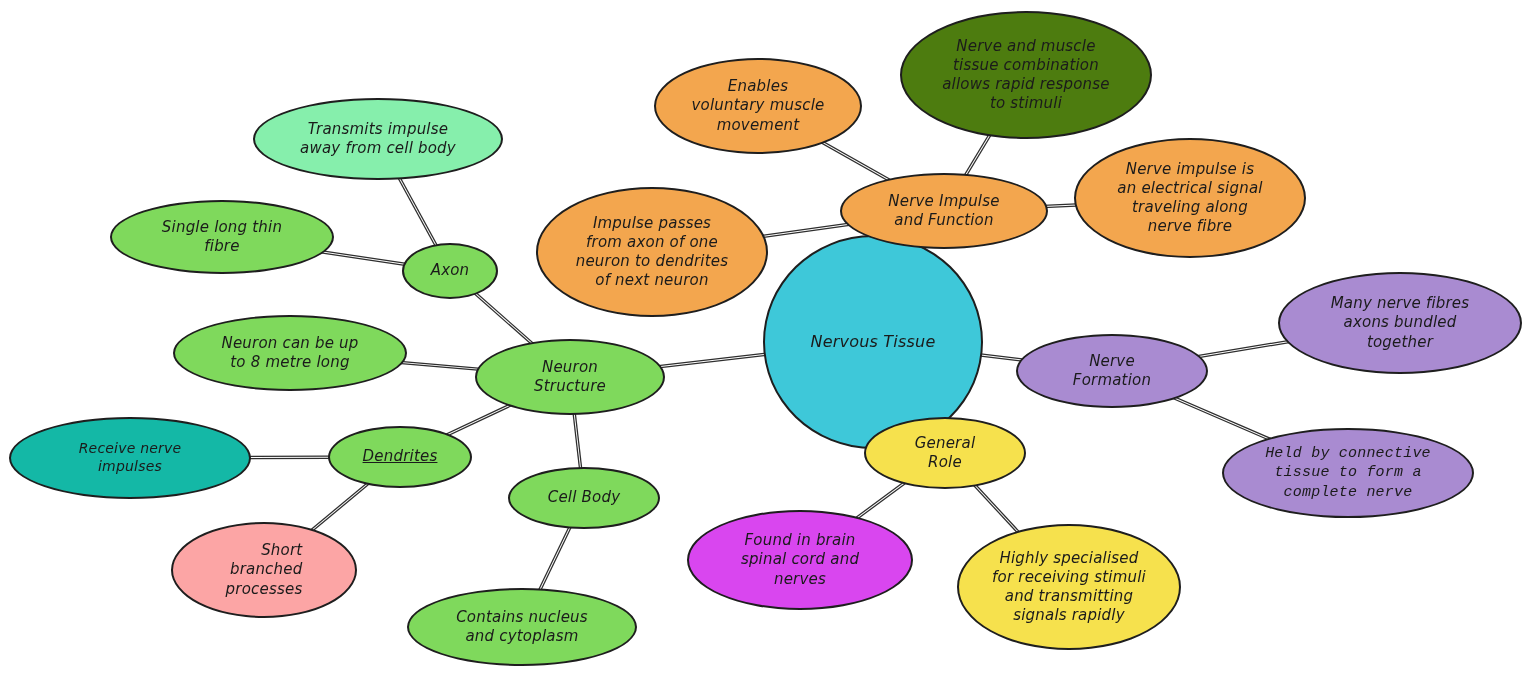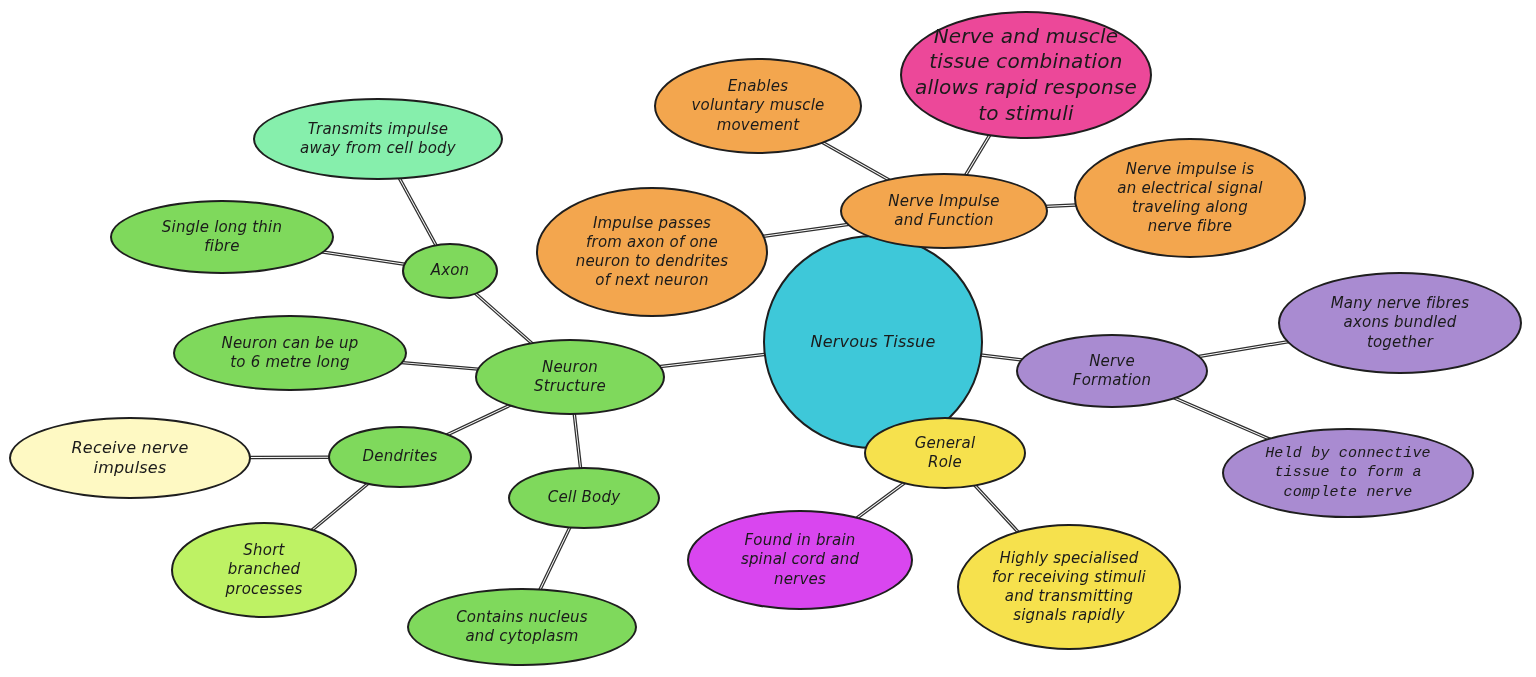--- a/index.html
+++ b/index.html
@@ -95,21 +95,21 @@
       </div>
       <div class="node" style="left: 840px; top: 173px; width: 208px; height: 76px; background: rgb(243, 166, 78); border-color: rgb(30, 30, 30); font-size: 15px;">
         <span class="node-label">Nerve Impulse
 and Function</span>
       </div>
       <div class="node" style="left: 654px; top: 58px; width: 208px; height: 96px; background: rgb(243, 166, 78); border-color: rgb(30, 30, 30); font-size: 15px;">
         <span class="node-label">Enables
 voluntary muscle
 movement</span>
       </div>
-      <div class="node" style="left: 900px; top: 11px; width: 252px; height: 128px; background: #ec4899; border-color: rgb(30, 30, 30); font-size: 20px;">
+      <div class="node" style="left: 900px; top: 11px; width: 252px; height: 128px; background: #4d7c0f; border-color: rgb(30, 30, 30); font-size: 15px;">
         <span class="node-label">Nerve and muscle
 tissue combination
 allows rapid response
 to stimuli</span>
       </div>
       <div class="node" style="left: 1074px; top: 138px; width: 232px; height: 120px; background: rgb(243, 166, 78); border-color: rgb(30, 30, 30); font-size: 15px;">
         <span class="node-label">Nerve impulse is
 an electrical signal
 traveling along
 nerve fibre</span>
@@ -159,30 +159,30 @@
       <div class="node" style="left: 253px; top: 98px; width: 250px; height: 82px; background: #86efac; border-color: rgb(30, 30, 30); font-size: 15px;">
         <span class="node-label">Transmits impulse
 away from cell body</span>
       </div>
       <div class="node" style="left: 110px; top: 200px; width: 224px; height: 74px; background: rgb(127, 217, 92); border-color: rgb(30, 30, 30); font-size: 15px;">
         <span class="node-label">Single long thin
 fibre</span>
       </div>
       <div class="node" style="left: 173px; top: 315px; width: 234px; height: 76px; background: rgb(127, 217, 92); border-color: rgb(30, 30, 30); font-size: 15px;">
         <span class="node-label">Neuron can be up
-to 6 metre long</span>
+to 8 metre long</span>
       </div>
-      <div class="node" style="left: 9px; top: 417px; width: 242px; height: 82px; background: #fef9c3; border-color: rgb(30, 30, 30); font-size: 16px;">
+      <div class="node" style="left: 9px; top: 417px; width: 242px; height: 82px; background: #14b8a6; border-color: rgb(30, 30, 30); font-size: 14px;">
         <span class="node-label">Receive nerve
 impulses</span>
       </div>
-      <div class="node" style="left: 328px; top: 426px; width: 144px; height: 62px; background: rgb(127, 217, 92); border-color: rgb(30, 30, 30); font-size: 15px;">
+      <div class="node" style="left: 328px; top: 426px; width: 144px; height: 62px; background: rgb(127, 217, 92); border-color: rgb(30, 30, 30); font-size: 15px; text-decoration: underline;">
         <span class="node-label">Dendrites</span>
       </div>
-      <div class="node" style="left: 171px; top: 522px; width: 186px; height: 96px; background: #bef264; border-color: rgb(30, 30, 30); font-size: 15px;">
+      <div class="node" style="left: 171px; top: 522px; width: 186px; height: 96px; background: #fca5a5; border-color: rgb(30, 30, 30); font-size: 15px; text-align: right;">
         <span class="node-label">Short
 branched
 processes</span>
       </div>
       <div class="node" style="left: 508px; top: 467px; width: 152px; height: 62px; background: rgb(127, 217, 92); border-color: rgb(30, 30, 30); font-size: 15px;">
         <span class="node-label">Cell Body</span>
       </div>
       <div class="node" style="left: 407px; top: 588px; width: 230px; height: 78px; background: rgb(127, 217, 92); border-color: rgb(30, 30, 30); font-size: 15px;">
         <span class="node-label">Contains nucleus
 and cytoplasm</span>

